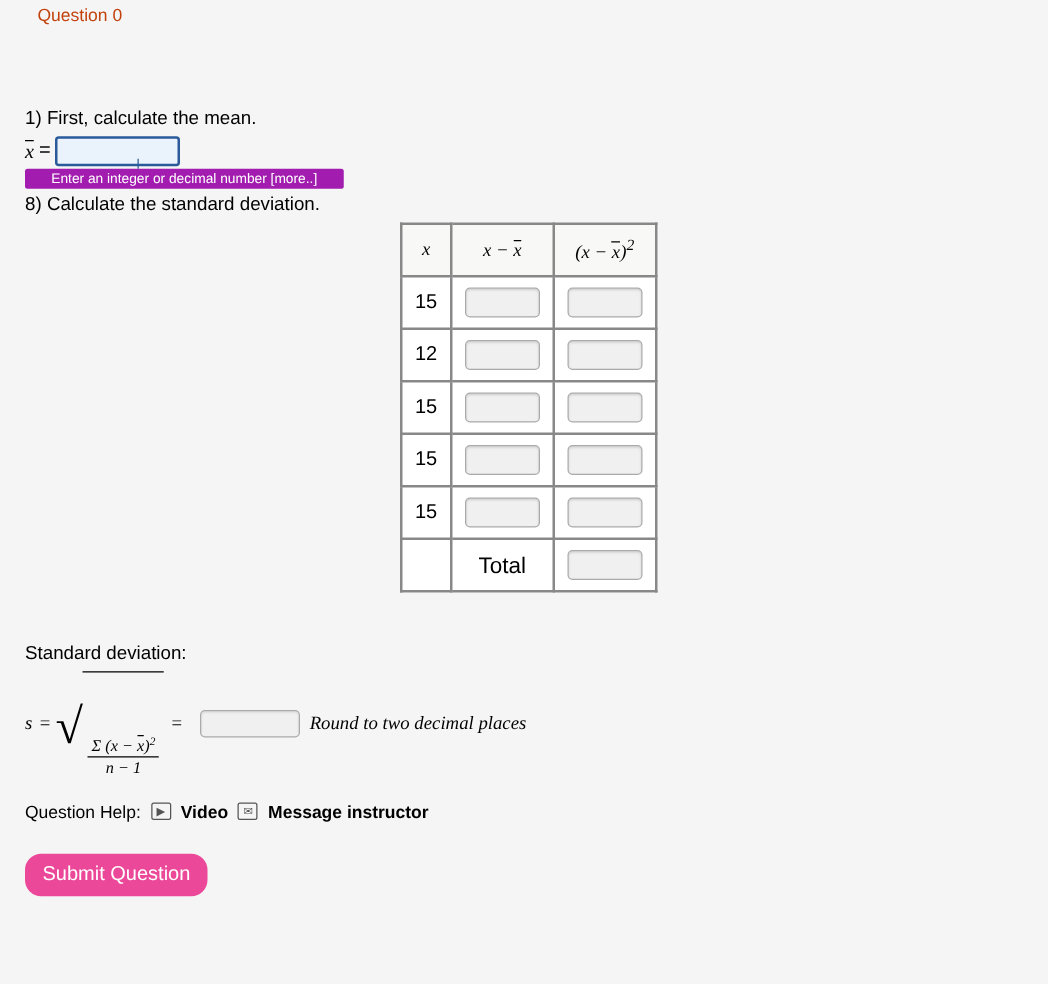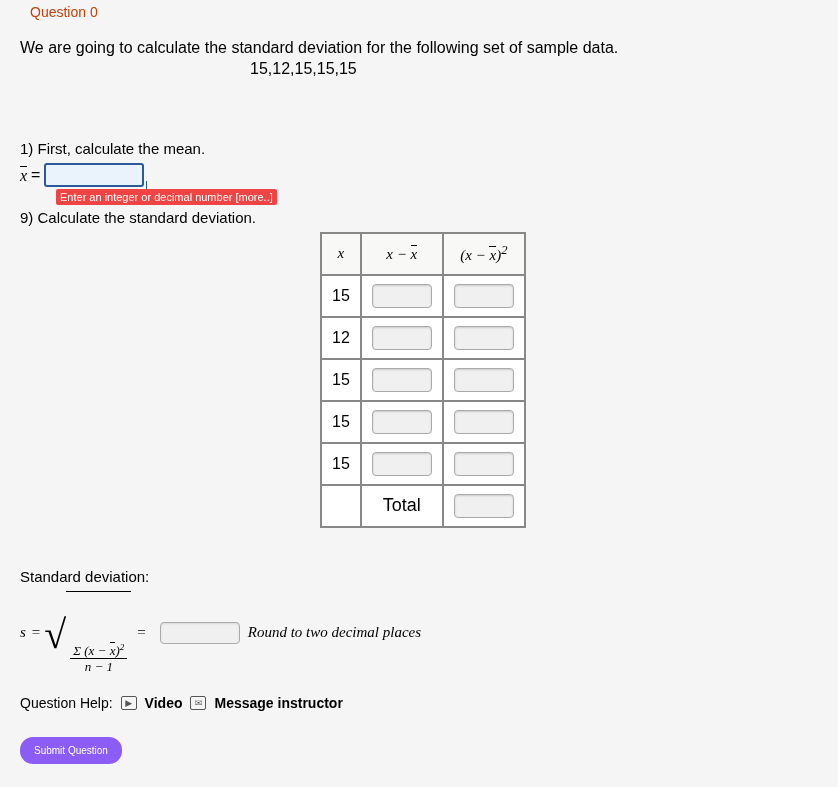--- a/index.html
+++ b/index.html
@@ -60,25 +60,24 @@
       border: 2px solid #2a5a9a;
       background: #eaf2fb;
       width: 100px;
       height: 24px;
       border-radius: 3px;
       padding: 2px 4px;
       font-size: 14px;
     }
     .hint-bar {
       margin-top: 2px;
-      margin-left: 36px;
-      background: #ef4444;
+      background: #a21caf;
       color: #fff;
       font-size: 11px;
-      padding: 2px 4px;
+      padding: 2px 21px;
       display: inline-block;
       border-radius: 2px;
       position: relative;
     }
     .hint-bar::before {
       content: "";
       position: absolute;
       top: -8px;
       left: 90px;
       width: 1px;
@@ -187,52 +186,48 @@
       width: 16px;
       height: 14px;
       border: 1px solid #555;
       border-radius: 2px;
       font-size: 9px;
       color: #555;
     }
     .help-link { color: #000; font-weight: bold; }
     .submit-btn {
       margin-top: 18px;
-      background: #8b5cf6;
+      background: #ec4899;
       color: #fff;
       border: none;
       padding: 8px 14px;
-      font-size: 10px;
+      font-size: 16px;
       border-radius: 13px;
       cursor: pointer;
       position: relative;
       top: 8px;
     }
   </style>
 </head>
 <body>
 
 <div class="page">
 
   <div class="top-cut">Question 0</div>
 
-  <div class="intro">
-    <div>We are going to calculate the standard deviation for the following set of sample data.</div>
-    <div class="data">15,12,15,15,15</div>
-  </div>
 
   <div class="step1">1) First, calculate the mean.</div>
   <div class="mean-row">
     <span class="xbar">x</span>
     <span class="eq">=</span>
     <input class="mean-input" value="" style="">
   </div>
   <div class="hint-bar">Enter an integer or decimal number [more..]</div>
 
-  <div class="step3">9) Calculate the standard deviation.</div>
+  <div class="step3">8) Calculate the standard deviation.</div>
 
   <div class="table-wrap">
     <table class="grid">
       <tbody>
           <tr>
         <th><span style="font-style:italic">x</span></th>
         <th><span style="font-style:italic">x</span> − <span class="xbar" style="display:inline-block">x</span></th>
         <th>(<span style="font-style:italic">x</span> − <span class="xbar" style="display:inline-block">x</span>)<sup>2</sup></th>
       </tr>
       <tr>

